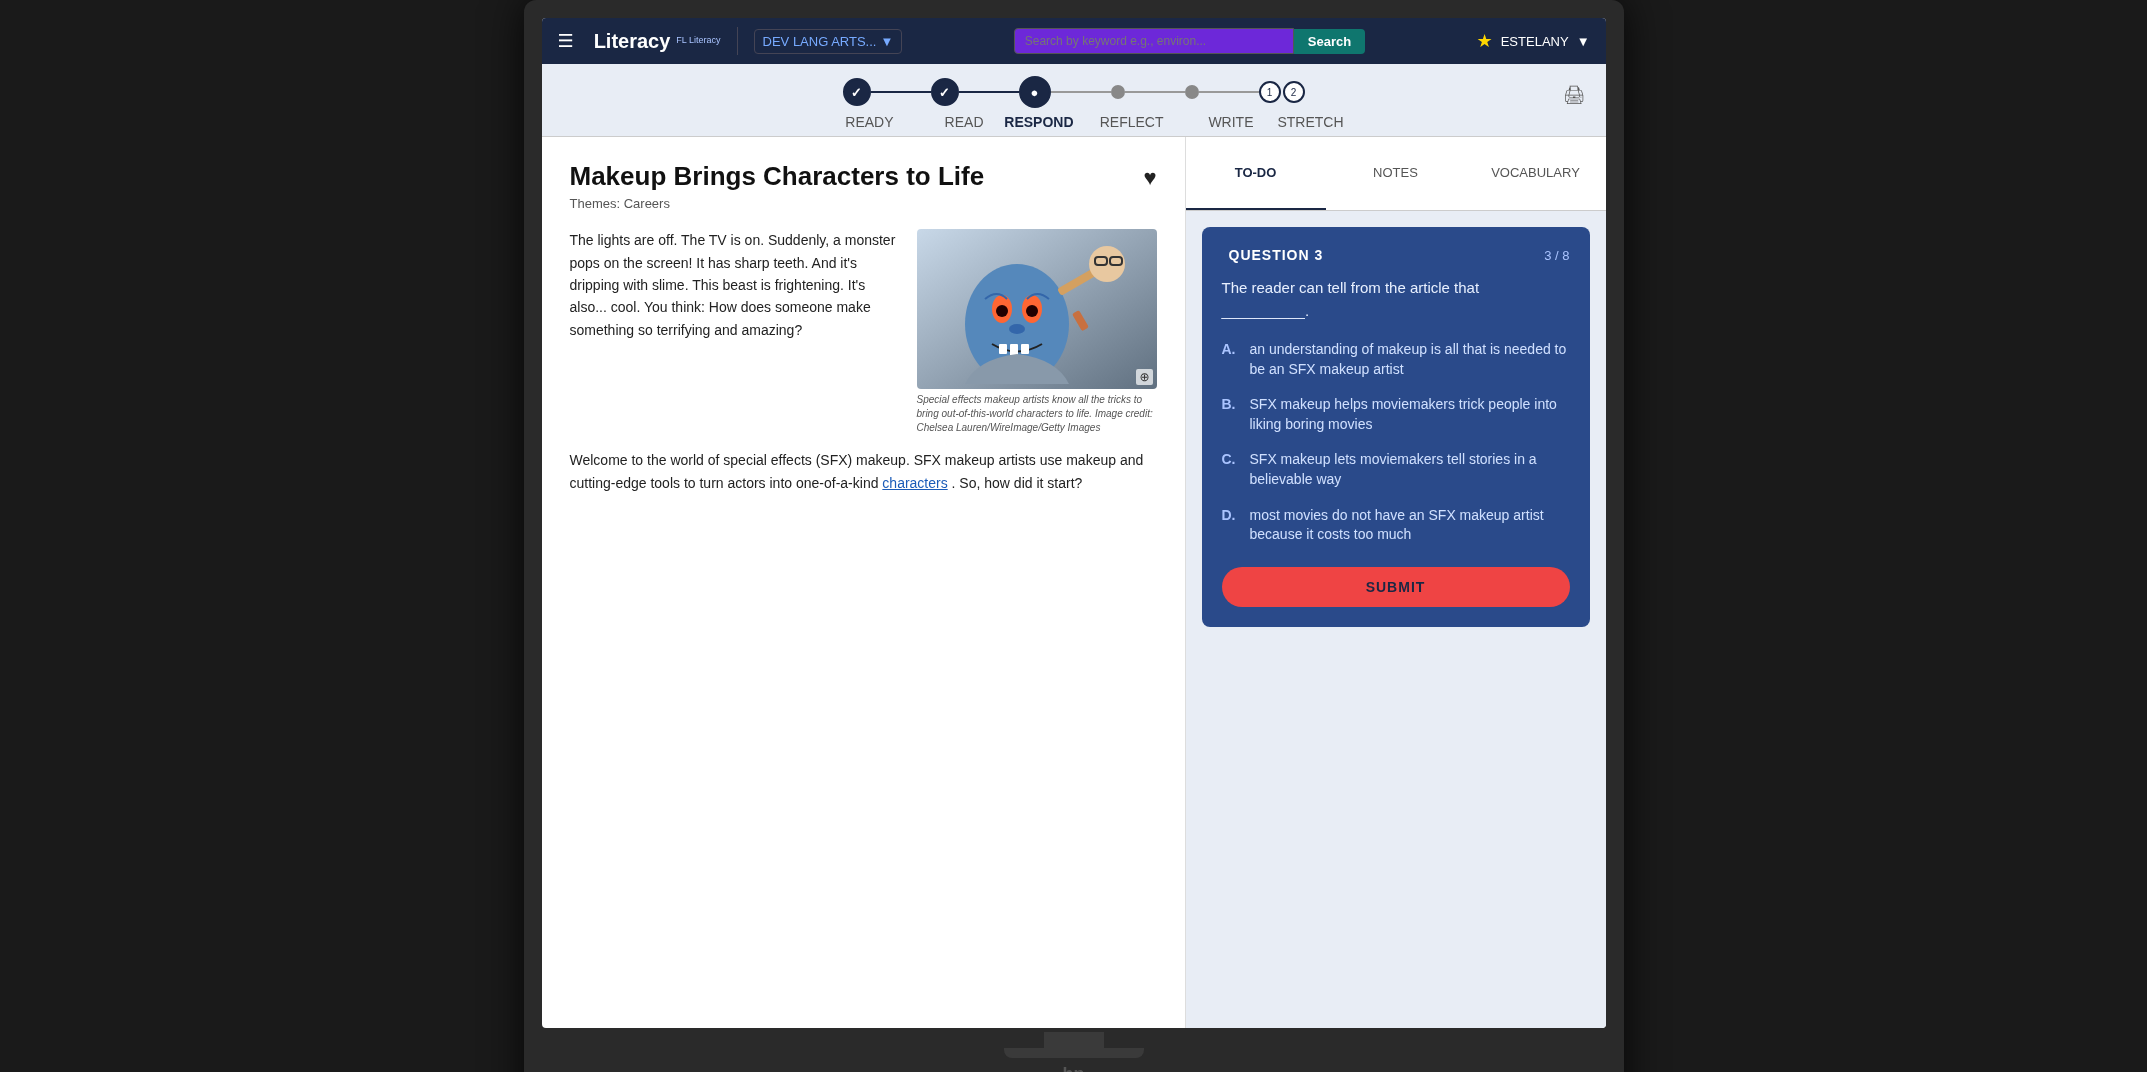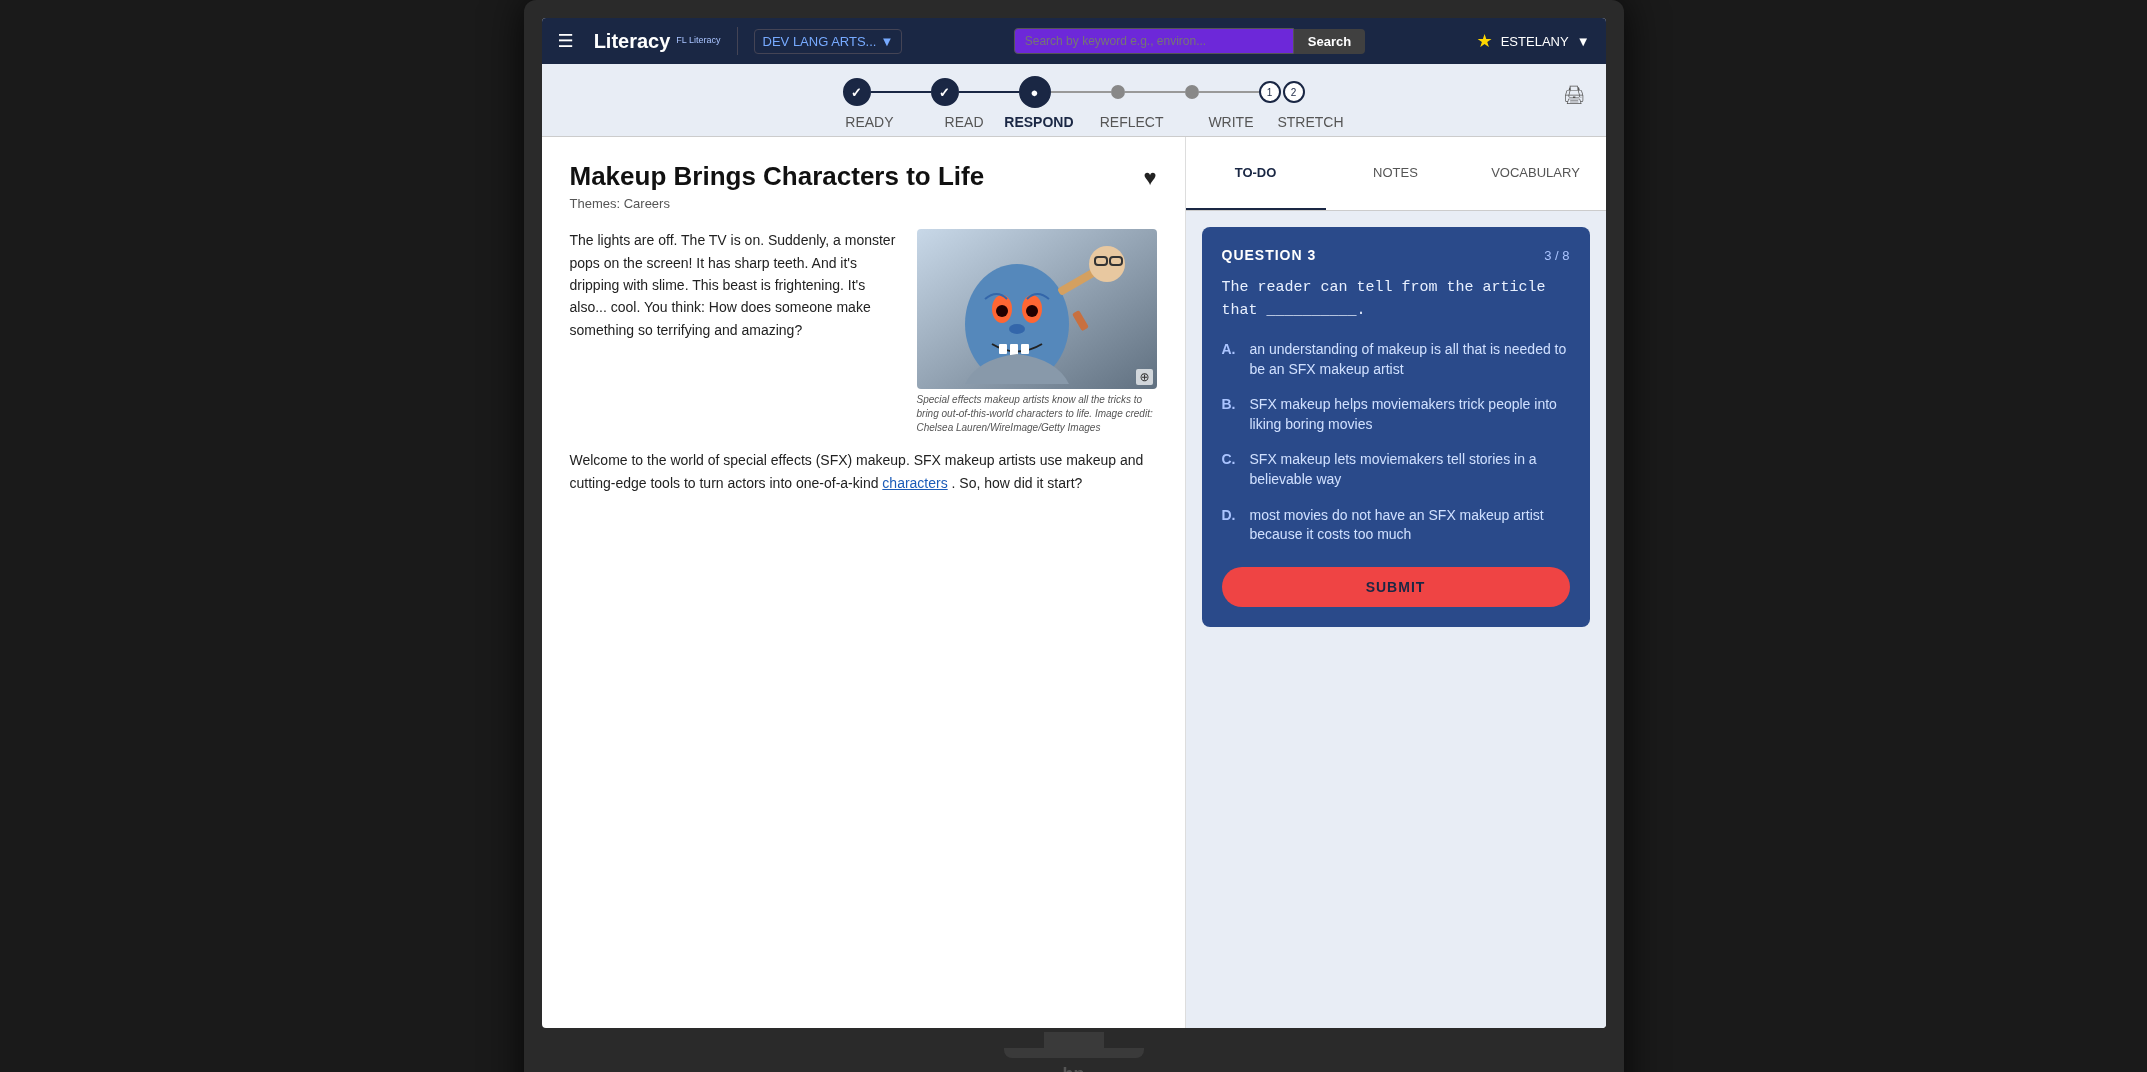--- a/index.html
+++ b/index.html
@@ -83,21 +83,21 @@
       padding: 5px 10px;
       border: 1px solid #555;
       background: #6d28d9;
       color: #aac4ff;
       border-radius: 4px 0 0 4px;
       font-size: 12px;
       outline: none;
     }
     .nav-search button {
       padding: 5px 14px;
-      background: #404040;
+      background: #0f766e;
       color: #fff;
       border: none;
       border-radius: 0 4px 4px 0;
       cursor: pointer;
       font-size: 13px;
       font-weight: bold;
     }
     .nav-user {
       margin-left: auto;
       color: #fff;
@@ -299,37 +299,37 @@
       margin: 16px;
       border-radius: 8px;
       padding: 20px;
       color: #fff;
     }
     .question-header {
       display: flex;
       justify-content: space-between;
       align-items: center;
       margin-bottom: 14px;
+      margin-left: 7px;
     }
     .question-label {
       font-size: 14px;
       font-weight: bold;
       letter-spacing: 1px;
       text-transform: uppercase;
     }
     .question-count {
       font-size: 13px;
       color: #aac4ff;
     }
     .question-text {
       font-size: 15px;
       color: #e8f0ff;
       margin-bottom: 18px;
       line-height: 1.5;
-      font-family: Liberation Mono, monospace;
     }
     .answer-option {
       display: flex;
       gap: 10px;
       margin-bottom: 16px;
       font-size: 14px;
       color: #d0e0ff;
       cursor: pointer;
       line-height: 1.4;
     }

